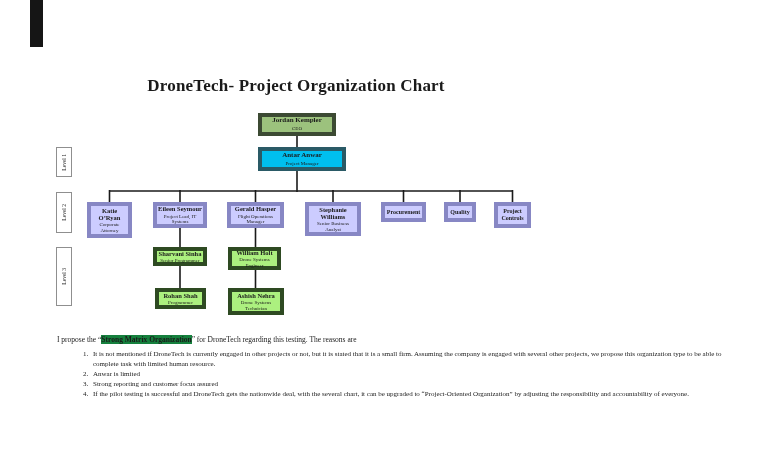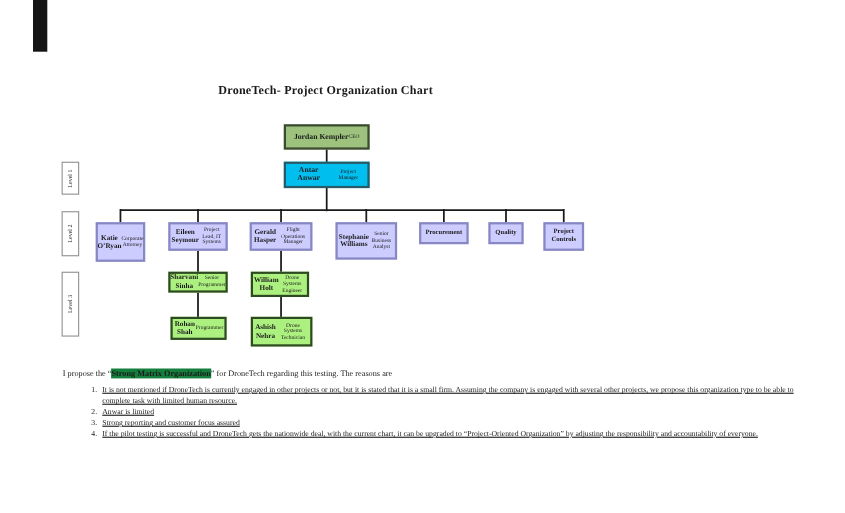--- a/index.html
+++ b/index.html
@@ -6,47 +6,47 @@
   html,body { width:768px; height:466px; background:#ffffff; overflow:hidden; }
   body { font-family:"Liberation Serif","DejaVu Serif",serif; color:#1a1a1a; position:relative; }
 
   .page { position:absolute; left:0; top:0; width:768px; height:466px; background:#ffffff; }
 
   .dark-bar { position:absolute; left:30px; top:0; width:13px; height:47px; background:#151515; }
 
   .intro { position:absolute; left:56px; top:53px; font-size:8px; letter-spacing:0.1px; }
 
   .doc-title { position:absolute; left:0; top:76px; width:592px; text-align:center;
-               font-size:11px; font-weight:bold; letter-spacing:0.2px; }
+               font-size:17px; font-weight:bold; letter-spacing:0.2px; }
 
   
   svg.connectors { position:absolute; left:0; top:0; }
   svg.connectors line { stroke:#1a1a1a; stroke-width:1.6; }
 
   
-  .node { position:absolute; border:2px solid #0f172a; display:flex; flex-direction:row;
+  .node { position:absolute; border:4px solid #0f172a; display:flex; flex-direction:column;
           align-items:center; justify-content:center; text-align:center; line-height:1.12;
           padding:1px; }
   .node .name { font-weight:bold; font-size:6.5px; }
   .node .role { font-size:5px; margin-top:1px; }
   .node.ceo   { background:#9CC27D; border-color:#3c4a33; }
   .node.pm    { background:#00BFEF; border-color:#2a5a66; }
   .node.lv2   { background:#CCCCFF; border-color:#8787C4; }
   .node.lv3   { background:#ACF07F; border-color:#2e4a22; }
 
   
   .lvl { position:absolute; left:56px; width:16px; border:1px solid #8f8f8f; background:#ffffff;
          display:flex; align-items:center; justify-content:center; }
   .lvl span { writing-mode:vertical-rl; transform:rotate(180deg); font-size:5.5px; color:#222; }
 
   
   .proposal { position:absolute; left:57px; top:335px; width:682px; font-size:7.5px; }
   .proposal .hl { background:#15803d; font-weight:bold; }
   .reasons { margin:5px 0 0 0; padding-left:33px; width:668px; font-size:7px; line-height:10px; }
-  .reasons li { padding-left:3px;text-decoration:underline; }
+  .reasons li { padding-left:3px; }
 </style>
 </head>
 <body>
 
 <div class="page">
 
   <div class="dark-bar"></div>
 
 
   <h1 class="doc-title">DroneTech- Project Organization Chart</h1>
@@ -76,21 +76,21 @@
   </div>
   <div class="lvl" style="top:247px; height:59px;">
     <span>Level 3</span>
   </div>
 
   <div class="node ceo" style="left:258px; top:113px; width:78px; height:23px;">
     <div class="name" style="font-size:7px;">Jordan Kempler</div>
     <div class="role">CEO</div>
   </div>
 
-  <div class="node pm" style="left:258px; top:147px; width:78px; height:24px;">
+  <div class="node pm" style="left:258px; top:147px; width:88px; height:24px;">
     <div class="name" style="font-size:7px;">Antar Anwar</div>
     <div class="role">Project Manager</div>
   </div>
 
   <div class="node lv2" style="left:87px; top:202px; width:45px; height:36px;">
     <div class="name" style="max-width:34px;">Katie O’Ryan</div>
     <div class="role" style="max-width:36px;">Corporate Attorney</div>
   </div>
 
   <div class="node lv2" style="left:153px; top:202px; width:54px; height:26px;">
@@ -139,17 +139,17 @@
     <div class="name">Ashish Nehra</div>
     <div class="role" style="max-width:36px;">Drone Systems Technician</div>
   </div>
 
   <div class="proposal">
     <p><span>I propose the “</span><span class="hl">Strong Matrix Organization</span><span>” for DroneTech regarding this testing. The reasons are</span></p>
     <ol class="reasons">
       <li>It is not mentioned if DroneTech is currently engaged in other projects or not, but it is stated that it is a small firm. Assuming the company is engaged with several other projects, we propose this organization type to be able to complete task with limited human resource.</li>
       <li>Anwar is limited</li>
       <li>Strong reporting and customer focus assured</li>
-      <li>If the pilot testing is successful and DroneTech gets the nationwide deal, with the current chart, it can be upgraded to “Project-Oriented Organization” by adjusting the responsibility and accountability of everyone.</li>
+      <li>If the pilot testing is successful and DroneTech gets the nationwide deal, with the several chart, it can be upgraded to “Project-Oriented Organization” by adjusting the responsibility and accountability of everyone.</li>
     </ol>
   </div>
 
 </div>
 
 </body></html>

